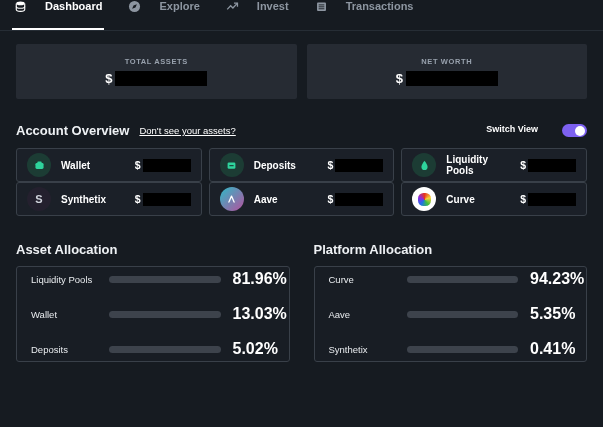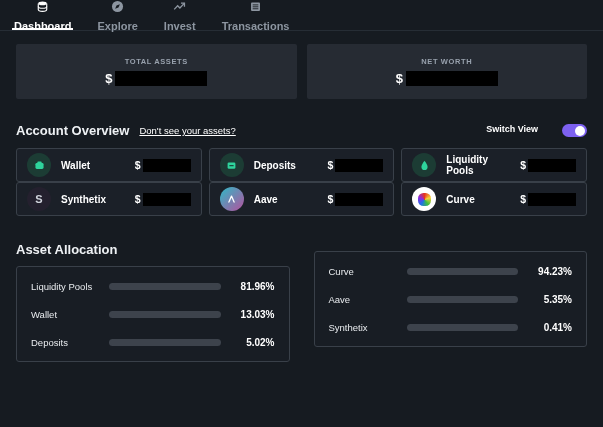--- a/index.html
+++ b/index.html
@@ -13,23 +13,23 @@
   
   .nav {
     height:31px;
     display:flex;
     align-items:stretch;
     gap:26px;
     padding:0 14px;
     border-bottom:1px solid #262d35;
   }
   .tab {
-    display:flex; align-items:center; gap:7px;
+    display:flex; gap:18px;
     color:#8d96a1; font-size:11px; font-weight:bold;
-    position:relative; cursor:pointer;flex-direction:column;
+    position:relative; cursor:pointer;
   }
   .tab.active { color:#ffffff; }
   .tab.active::after {
     content:''; position:absolute; left:-2px; right:-2px; bottom:0;
     height:2px; background:#fff;
   }
   .tab svg { width:13px; height:13px; display:block; }
   
   .main { padding:13px 16px 0; }
   .summary-row { display:flex; gap:10px; }
@@ -88,21 +88,21 @@
   .alloc-card {
     margin-top:9px; height:96px;
     background:#181d24; border:1px solid #394049; border-radius:3px;
     padding:10px 14px;
     display:flex; flex-direction:column; justify-content:center; gap:17px;
   }
   .alloc-row { display:flex; align-items:center; gap:12px; }
   .alloc-label { width:66px; flex:none; font-size:9.5px; color:#e8ebee; }
   .bar-track { flex:1; height:7px; background:#3d434c; border-radius:4px; overflow:hidden; }
   .bar-fill { height:100%; background:#ffffff; border-radius:4px; min-width:2px; }
-  .alloc-pct { width:42px; flex:none; text-align:right; font-size:10px; font-weight:bold; color:#fff; }
+  .alloc-pct { width:42px; flex:none; text-align:right; font-size:16px; font-weight:bold; color:#fff; }
 </style>
 </head>
 <body>
 
 <nav class="nav">
   <div class="tab active">
     <span>
       <svg viewBox="0 0 16 16" fill="none">
         <ellipse cx="8" cy="4.2" rx="5.2" ry="2.2" fill="currentColor"></ellipse>
         <path d="M2.8 4.2v7.6c0 1.2 2.3 2.2 5.2 2.2s5.2-1 5.2-2.2V4.2" stroke="currentColor" stroke-width="1.4"></path>
@@ -263,20 +263,21 @@
           <span class="alloc-pct">13.03%</span>
         </div>
         <div class="alloc-row">
           <span class="alloc-label">Deposits</span>
           <span class="bar-track"><span class="bar-fill" style="width: 5.02%;"></span></span>
           <span class="alloc-pct">5.02%</span>
         </div>
       </div>
     </div>
     <div class="alloc-col">
+      <div class="section-title">Platform Allocation</div>
       <div class="alloc-card">
         <div class="alloc-row">
           <span class="alloc-label">Curve</span>
           <span class="bar-track"><span class="bar-fill" style="width: 94.23%;"></span></span>
           <span class="alloc-pct">94.23%</span>
         </div>
         <div class="alloc-row">
           <span class="alloc-label">Aave</span>
           <span class="bar-track"><span class="bar-fill" style="width: 5.35%;"></span></span>
           <span class="alloc-pct">5.35%</span>

